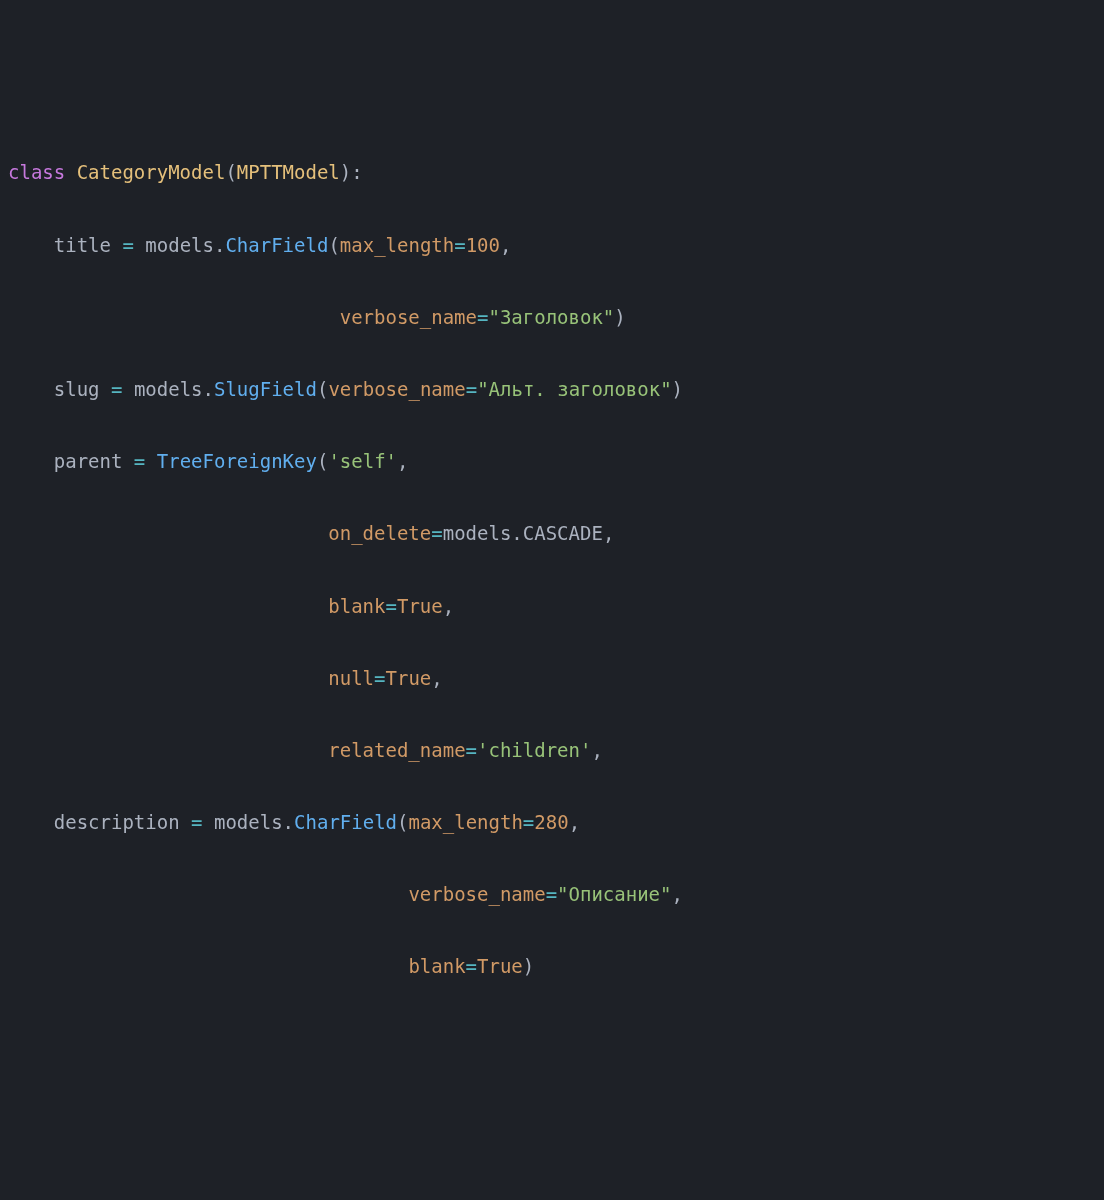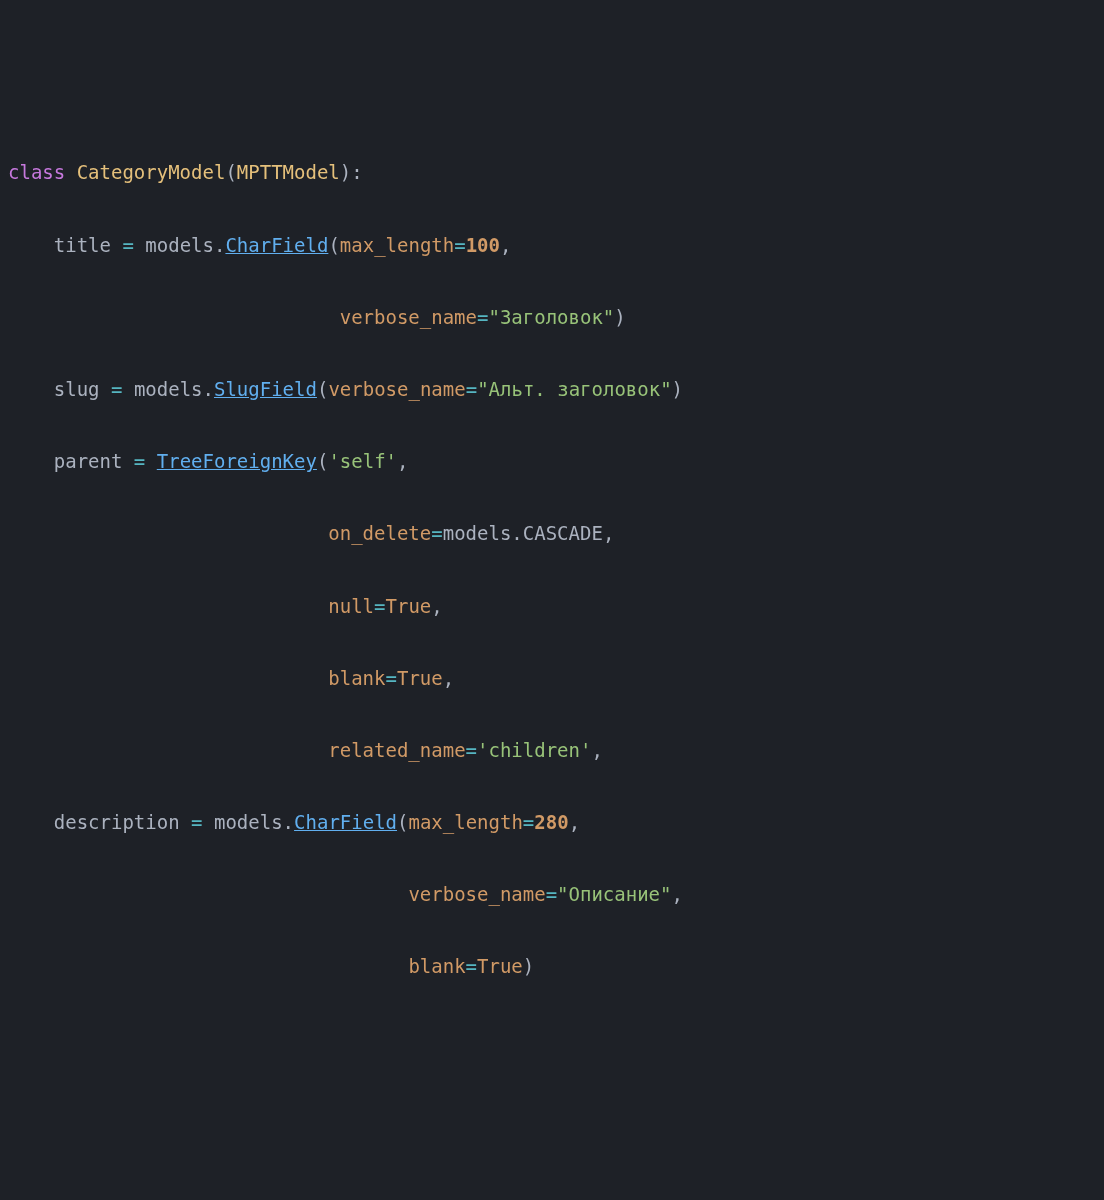--- a/index.html
+++ b/index.html
@@ -8,42 +8,42 @@
     background: #1e2127;
     font-family: "SF Mono", "Menlo", "Monaco", "Consolas", monospace;
     font-size: 19px;
     line-height: 1.9;
     color: #abb2bf;
     white-space: pre;
     overflow-x: auto;
   }
   .kw   { color: #c678dd; text-align: right; }
   .cls  { color: #e5c07b; }
-  .fn   { color: #61afef; text-decoration: underline; }
+  .fn   { color: #61afef; }
   .paramdark{ color: #d19a66; margin-top: 9px; }
   .str  { color: #98c379; }
-  .num  { color: #d19a66; font-weight: bold; }
+  .num  { color: #d19a66; }
   .bool { color: #d19a66; }
   .op   { color: #56b6c2; }
   .plain{ color: #abb2bf; }
   .line { display: block; }
 </style>
 </head>
 <body>
 
 
 
 <div><span class="line"><span class="kw">class</span> <span class="cls">CategoryModel</span><span class="plain">(</span><span class="cls">MPTTModel</span><span class="plain">):</span></span>
 <span class="line">    <span class="plain">title</span> <span class="op">=</span> <span class="plain">models</span><span class="plain">.</span><span class="fn">CharField</span><span class="plain">(</span><span class="paramdark">max_length</span><span class="op">=</span><span class="num">100</span><span class="plain">,</span></span>
 <span class="line">                             <span class="paramdark">verbose_name</span><span class="op">=</span><span class="str">"Заголовок"</span><span class="plain">)</span></span>
 <span class="line">    <span class="plain">slug</span> <span class="op">=</span> <span class="plain">models</span><span class="plain">.</span><span class="fn">SlugField</span><span class="plain">(</span><span class="paramdark">verbose_name</span><span class="op">=</span><span class="str">"Альт. заголовок"</span><span class="plain">)</span></span>
 <span class="line">    <span class="plain">parent</span> <span class="op">=</span> <span class="fn">TreeForeignKey</span><span class="plain">(</span><span class="str">'self'</span><span class="plain">,</span></span>
 <span class="line">                            <span class="paramdark">on_delete</span><span class="op">=</span><span class="plain">models</span><span class="plain">.</span><span class="plain">CASCADE</span><span class="plain">,</span></span>
+<span class="line">                            <span class="paramdark">blank</span><span class="op">=</span><span class="bool">True</span><span class="plain">,</span></span>
 <span class="line">                            <span class="paramdark">null</span><span class="op">=</span><span class="bool">True</span><span class="plain">,</span></span>
-<span class="line">                            <span class="paramdark">blank</span><span class="op">=</span><span class="bool">True</span><span class="plain">,</span></span>
 <span class="line">                            <span class="paramdark">related_name</span><span class="op">=</span><span class="str">'children'</span><span class="plain">,</span></span>
 <span class="line">    <span class="plain">description</span> <span class="op">=</span> <span class="plain">models</span><span class="plain">.</span><span class="fn">CharField</span><span class="plain">(</span><span class="paramdark">max_length</span><span class="op">=</span><span class="num">280</span><span class="plain">,</span></span>
 <span class="line">                                   <span class="paramdark">verbose_name</span><span class="op">=</span><span class="str">"Описание"</span><span class="plain">,</span></span>
 <span class="line">                                   <span class="paramdark">blank</span><span class="op">=</span><span class="bool">True</span><span class="plain">)</span></span>
 <span class="line"> </span>
 
 
 
 
 

